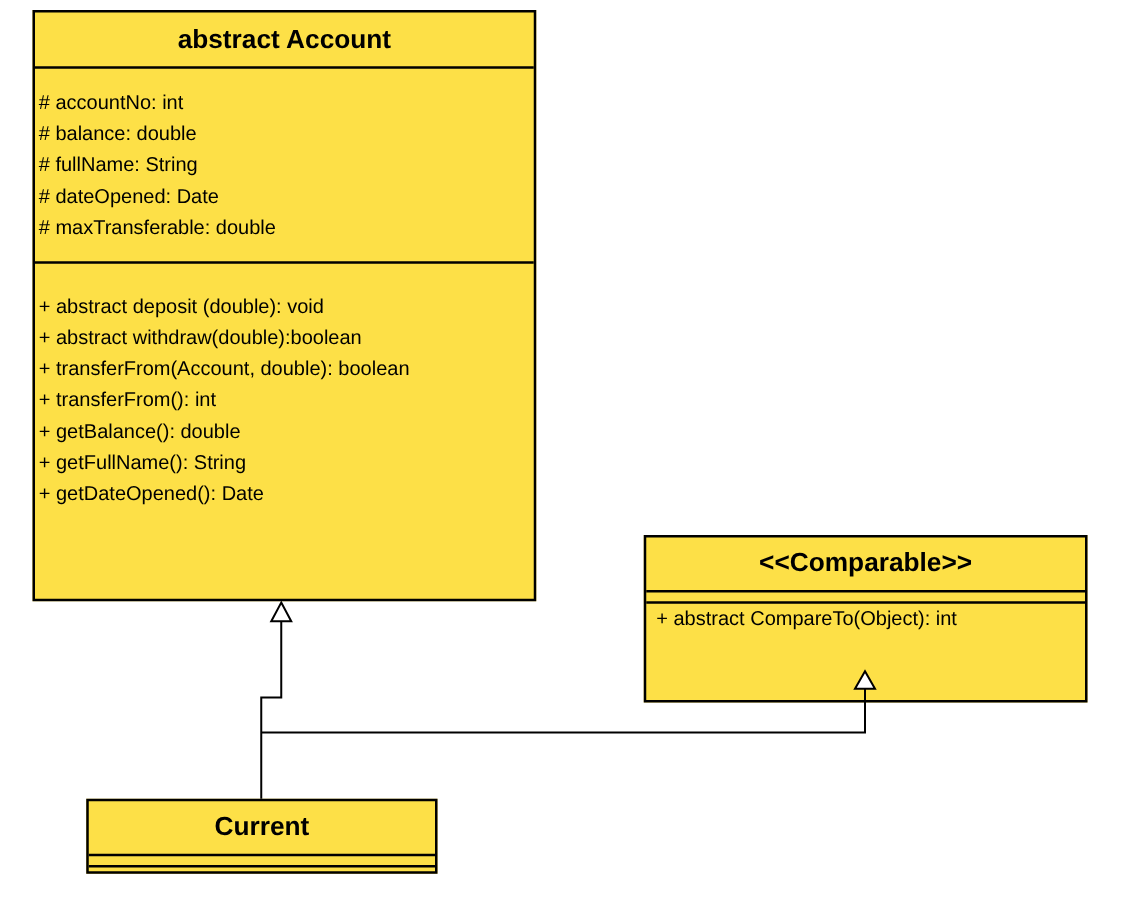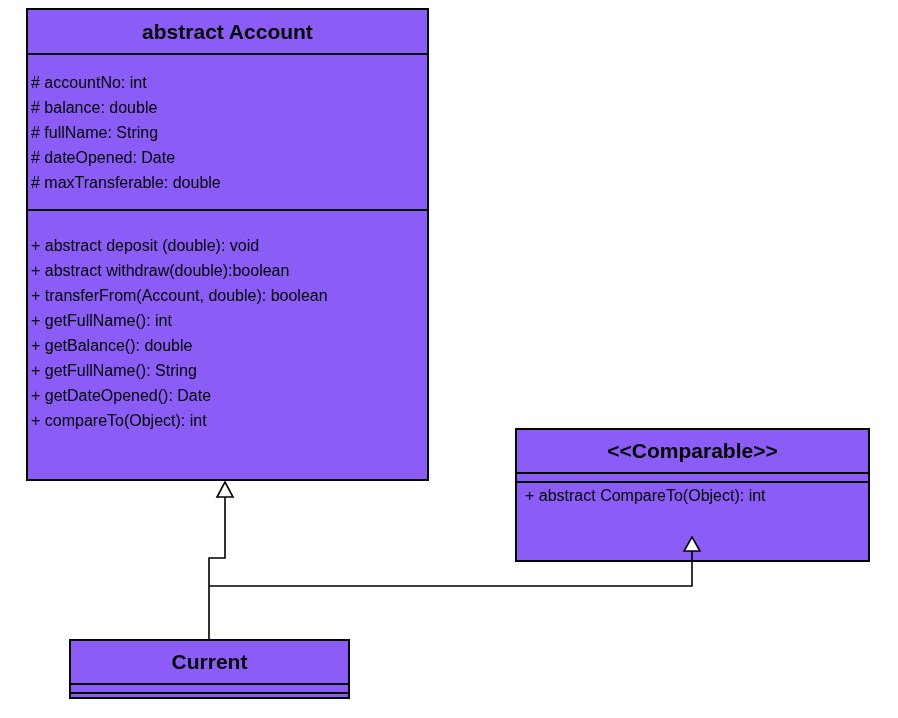--- a/index.html
+++ b/index.html
@@ -13,21 +13,21 @@
     height: 718px;
     background: #ffffff;
     font-family: "Liberation Sans", sans-serif;
     color: #000000;
     overflow: hidden;
   }
   .uml-class {
     position: absolute;
     box-sizing: border-box;
     border: 2px solid #000000;
-    background: #8b5cf6;
+    background: #fde047;
     display: flex;
     flex-direction: column;
   }
   .uml-title {
     box-sizing: border-box;
     display: flex;
     align-items: center;
     justify-content: center;
     font-weight: bold;
     font-size: 21px;
@@ -74,25 +74,24 @@
       <div class="uml-line"># accountNo: int</div>
       <div class="uml-line"># balance: double</div>
       <div class="uml-line"># fullName: String</div>
       <div class="uml-line"># dateOpened: Date</div>
       <div class="uml-line"># maxTransferable: double</div>
     </div>
     <div class="uml-compartment grow methods-account">
       <div class="uml-line">+ abstract deposit (double): void</div>
       <div class="uml-line">+ abstract withdraw(double):boolean</div>
       <div class="uml-line">+ transferFrom(Account, double): boolean</div>
-      <div class="uml-line">+ getFullName(): int</div>
+      <div class="uml-line">+ transferFrom(): int</div>
       <div class="uml-line">+ getBalance(): double</div>
       <div class="uml-line">+ getFullName(): String</div>
       <div class="uml-line">+ getDateOpened(): Date</div>
-      <div class="uml-line">+ compareTo(Object): int</div>
     </div>
   </div>
 
   <div class="uml-class" style="left:515px; top:428px; width:355px; height:134px;">
     <div class="uml-title" style="height:42px;">&lt;&lt;Comparable&gt;&gt;</div>
     <div class="uml-compartment" style="height:9px;"></div>
     <div class="uml-compartment grow methods-single">
       <div class="uml-line">+ abstract CompareTo(Object): int</div>
     </div>
   </div>

